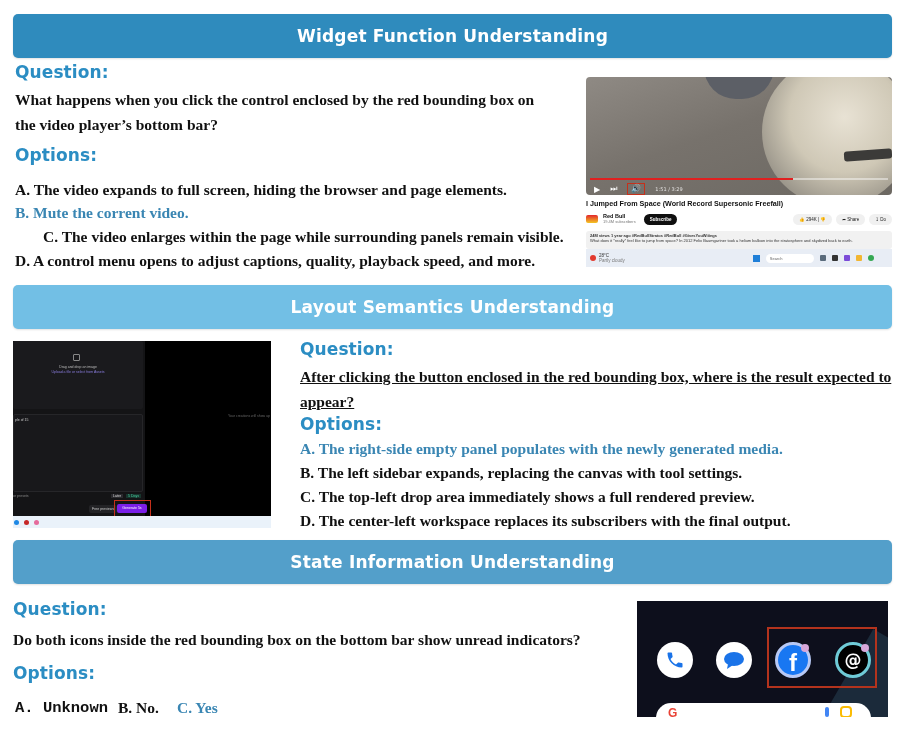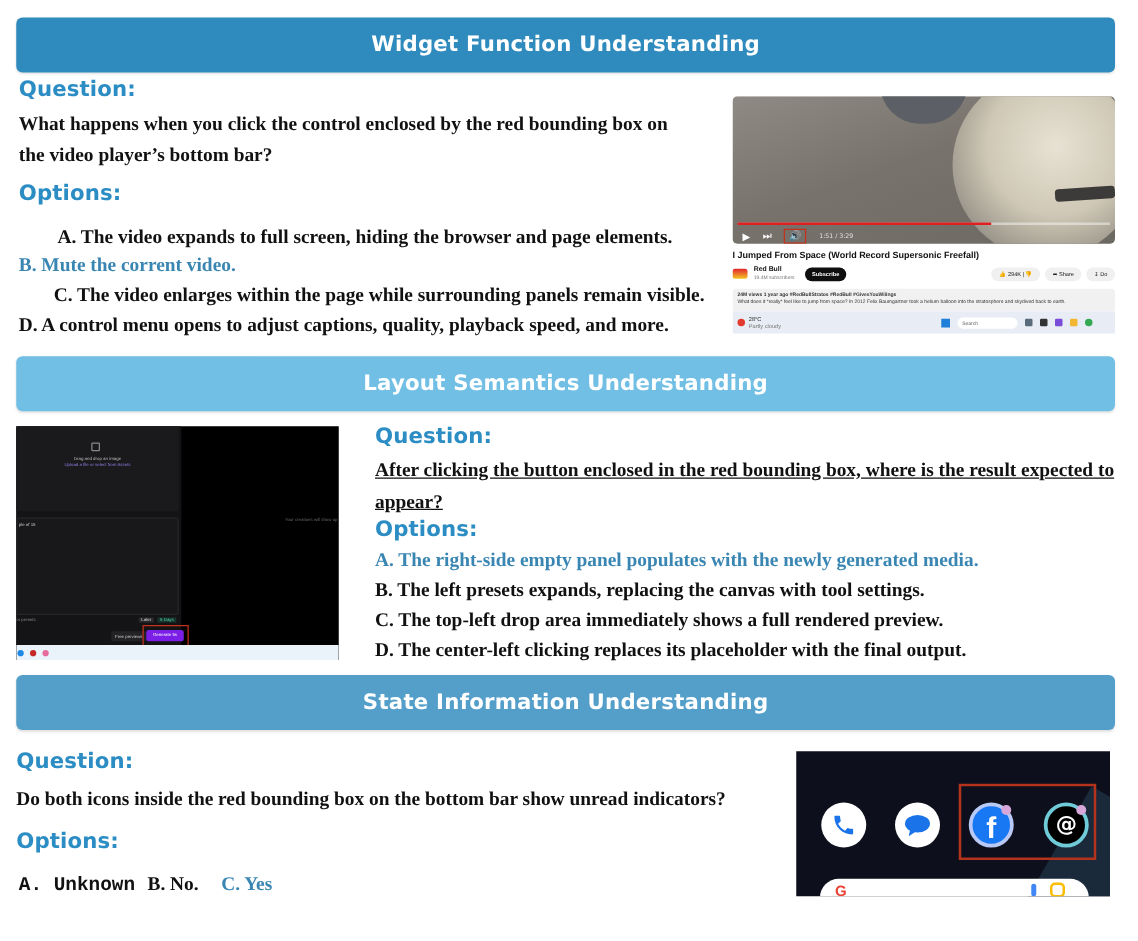--- a/index.html
+++ b/index.html
@@ -100,21 +100,21 @@
     .lens { position: absolute; left: 184px; top: 3px; width: 12px; height: 12px; border: 2px solid #fbbc04; border-radius: 4px; }
   </style>
 </head>
 <body>
 
 <div class="banner b1">Widget Function Understanding</div>
 
 <div class="hdr" style="left:15px; top:62px;">Question:</div>
 <div class="qtext" style="left:15px; top:87px; width:540px;">What happens when you click the control enclosed by the red bounding box on the video player’s bottom bar?</div>
 <div class="hdr" style="left:15px; top:145px;">Options:</div>
-<div class="opt" style="left:15px; top:178px;margin-left:31px;">A. The video expands to full screen, hiding the browser and page elements.</div>
+<div class="opt" style="left:15px; top:178px;">A. The video expands to full screen, hiding the browser and page elements.</div>
 <div class="opt correct" style="left:15px; top:201px;">B. Mute the corrent video.</div>
 <div class="opt" style="left:15px; top:225px;margin-left:28px;">C. The video enlarges within the page while surrounding panels remain visible.</div>
 <div class="opt" style="left:15px; top:249px;">D. A control menu opens to adjust captions, quality, playback speed, and more.</div>
 
 <div class="shot1">
   <div class="video">
     <div class="helmet"></div>
     <div class="astro"></div>
     <div class="astro-strap"></div>
     <div class="progress">
@@ -190,23 +190,23 @@
     <div class="s2-ic" style="background:#1e88e5;"></div>
     <div class="s2-ic" style="background:#c62828;"></div>
     <div class="s2-ic" style="background:#e56b9c;"></div>
   </div>
 </div>
 
 <div class="hdr" style="left:300px; top:339px;">Question:</div>
 <div class="qtext" style="left:300px; top:364px; width:600px;text-decoration:underline;">After clicking the button enclosed in the red bounding box, where is the result expected to appear?</div>
 <div class="hdr" style="left:300px; top:414px;">Options:</div>
 <div class="opt correct" style="left:300px; top:437px;">A. The right-side empty panel populates with the newly generated media.</div>
-<div class="opt" style="left:300px; top:461px;">B. The left presets expands, replacing the canvas with tool settings.</div>
+<div class="opt" style="left:300px; top:461px;">B. The left sidebar expands, replacing the canvas with tool settings.</div>
 <div class="opt" style="left:300px; top:485px;text-align:right;">C. The top-left drop area immediately shows a full rendered preview.</div>
-<div class="opt" style="left:300px; top:509px;">D. The center-left clicking replaces its placeholder with the final output.</div>
+<div class="opt" style="left:300px; top:509px;">D. The center-left workspace replaces its subscribers with the final output.</div>
 
 <div class="banner b3">State Information Understanding</div>
 
 <div class="hdr" style="left:13px; top:599px;">Question:</div>
 <div class="qtext" style="left:13px; top:627px; width:610px; white-space:nowrap;">Do both icons inside the red bounding box on the bottom bar show unread indicators?</div>
 <div class="hdr" style="left:13px; top:663px;">Options:</div>
 <div class="opt" style="left:15px; top:696px;font-family:Liberation Mono, monospace;">A. Unknown</div>
 <div class="opt" style="left:118px; top:696px;">B. No.</div>
 <div class="opt correct" style="left:177px; top:696px;">C. Yes</div>
 

